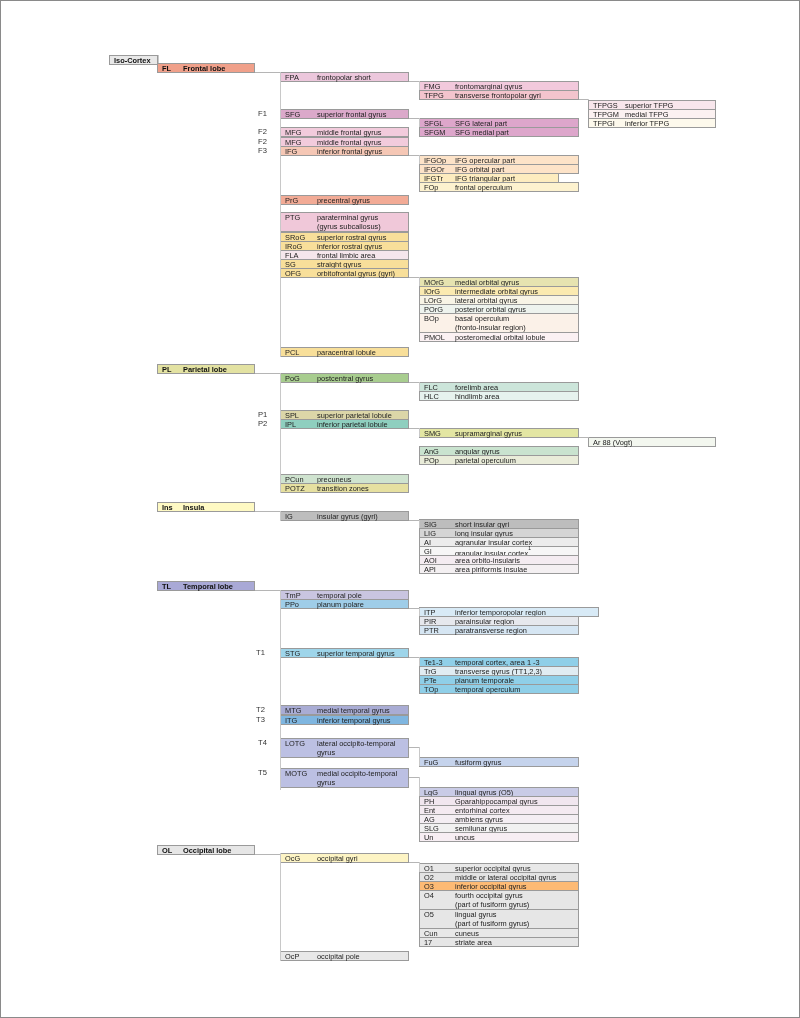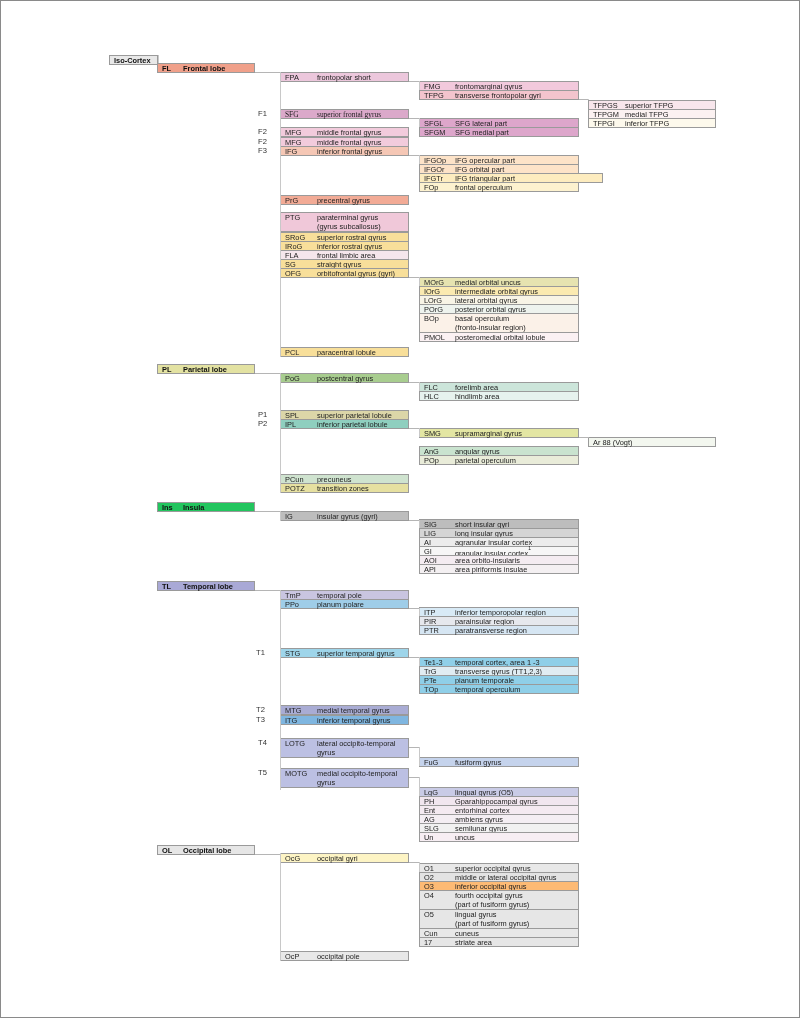--- a/index.html
+++ b/index.html
@@ -31,40 +31,40 @@
     <div class="box bold" style="left: 157px; top: 63px; width: 98px; height: 10px; background: rgb(240, 160, 138);">
       <span class="abbr">FL</span>
       <span class="name" style="left: 25px;">Frontal lobe</span>
     </div>
     <div class="hl" style="left: 255px; top: 72px; width: 25px;"></div>
     <div class="box bold" style="left: 157px; top: 364px; width: 98px; height: 10px; background: rgb(227, 226, 162);">
       <span class="abbr">PL</span>
       <span class="name" style="left: 25px;">Parietal lobe</span>
     </div>
     <div class="hl" style="left: 255px; top: 373px; width: 25px;"></div>
-    <div class="box bold" style="left: 157px; top: 502px; width: 98px; height: 10px; background: #22c55e;">
+    <div class="box bold" style="left: 157px; top: 502px; width: 98px; height: 10px; background: #fef9c3;">
       <span class="abbr">Ins</span>
       <span class="name" style="left: 25px;">Insula</span>
     </div>
     <div class="hl" style="left: 255px; top: 511px; width: 25px;"></div>
     <div class="box bold" style="left: 157px; top: 581px; width: 98px; height: 10px; background: rgb(169, 169, 214);">
       <span class="abbr">TL</span>
       <span class="name" style="left: 25px;">Temporal lobe</span>
     </div>
     <div class="hl" style="left: 255px; top: 590px; width: 25px;"></div>
     <div class="box bold" style="left: 157px; top: 845px; width: 98px; height: 10px; background: rgb(230, 230, 230);">
       <span class="abbr">OL</span>
       <span class="name" style="left: 25px;">Occipital lobe</span>
     </div>
     <div class="hl" style="left: 255px; top: 854px; width: 25px;"></div>
     <div class="box" style="left: 280px; top: 72px; width: 129px; height: 10px; background: rgb(236, 199, 220); text-decoration: underline;">
       <span class="abbr">FPA</span>
       <span class="name" style="left: 36px;">frontopolar short</span>
     </div>
-    <div class="box" style="left: 280px; top: 109px; width: 129px; height: 10px; background: rgb(219, 169, 202); font-family: Liberation Serif, serif;">
+    <div class="box" style="left: 280px; top: 109px; width: 129px; height: 10px; background: rgb(219, 169, 202);">
       <span class="abbr">SFG</span>
       <span class="name" style="left: 36px;">superior frontal gyrus</span>
     </div>
     <div class="lbl" style="left: 258px; top: 109px;">F1</div>
     <div class="box" style="left: 280px; top: 127px; width: 129px; height: 10px; background: rgb(242, 203, 220);">
       <span class="abbr">MFG</span>
       <span class="name" style="left: 36px;">middle frontal gyrus</span>
     </div>
     <div class="lbl" style="left: 258px; top: 127px;">F2</div>
     <div class="box" style="left: 280px; top: 137px; width: 129px; height: 10px; background: rgb(242, 203, 220);">
@@ -201,31 +201,31 @@
       <span class="name" style="left: 35px;">SFG medial part</span>
     </div>
     <div class="box" style="left: 419px; top: 155px; width: 160px; height: 10px; background: rgb(253, 227, 200);">
       <span class="abbr">IFGOp</span>
       <span class="name" style="left: 35px;">IFG opercular part</span>
     </div>
     <div class="box" style="left: 419px; top: 164px; width: 160px; height: 10px; background: rgb(253, 227, 200);">
       <span class="abbr">IFGOr</span>
       <span class="name" style="left: 35px;">IFG orbital part</span>
     </div>
-    <div class="box" style="left: 419px; top: 173px; width: 184px; height: 10px; background: rgb(253, 236, 191);">
+    <div class="box" style="left: 419px; top: 173px; width: 140px; height: 10px; background: rgb(253, 236, 191);">
       <span class="abbr">IFGTr</span>
       <span class="name" style="left: 35px;">IFG triangular part</span>
     </div>
     <div class="box" style="left: 419px; top: 182px; width: 160px; height: 10px; background: rgb(253, 242, 207);">
       <span class="abbr">FOp</span>
       <span class="name" style="left: 35px;">frontal operculum</span>
     </div>
     <div class="box" style="left: 419px; top: 277px; width: 160px; height: 10px; background: rgb(230, 227, 176);">
       <span class="abbr">MOrG</span>
-      <span class="name" style="left: 35px;">medial orbital uncus</span>
+      <span class="name" style="left: 35px;">medial orbital gyrus</span>
     </div>
     <div class="box" style="left: 419px; top: 286px; width: 160px; height: 10px; background: rgb(251, 234, 176);">
       <span class="abbr">IOrG</span>
       <span class="name" style="left: 35px;">intermediate orbital gyrus</span>
     </div>
     <div class="box" style="left: 419px; top: 295px; width: 160px; height: 10px; background: rgb(248, 244, 230);">
       <span class="abbr">LOrG</span>
       <span class="name" style="left: 35px;">lateral orbital gyrus</span>
     </div>
     <div class="box" style="left: 419px; top: 304px; width: 160px; height: 10px; background: rgb(238, 243, 238);">
@@ -278,21 +278,21 @@
       <span class="name" style="left: 35px;">granular insular cortex<sup>1</sup></span>
     </div>
     <div class="box" style="left: 419px; top: 555px; width: 160px; height: 10px; background: rgb(244, 236, 241);">
       <span class="abbr">AOI</span>
       <span class="name" style="left: 35px;">area orbito-insularis</span>
     </div>
     <div class="box" style="left: 419px; top: 564px; width: 160px; height: 10px; background: rgb(244, 240, 242);">
       <span class="abbr">API</span>
       <span class="name" style="left: 35px;">area piriformis insulae</span>
     </div>
-    <div class="box" style="left: 419px; top: 607px; width: 160px; height: 10px; background: rgb(216, 234, 246);">
+    <div class="box" style="left: 419px; top: 607px; width: 180px; height: 10px; background: rgb(216, 234, 246);">
       <span class="abbr">ITP</span>
       <span class="name" style="left: 35px;">inferior temporopolar region</span>
     </div>
     <div class="box" style="left: 419px; top: 616px; width: 160px; height: 10px; background: rgb(230, 232, 237);">
       <span class="abbr">PIR</span>
       <span class="name" style="left: 35px;">parainsular region</span>
     </div>
     <div class="box" style="left: 419px; top: 625px; width: 160px; height: 10px; background: rgb(214, 230, 243);">
       <span class="abbr">PTR</span>
       <span class="name" style="left: 35px;">paratransverse region</span>

